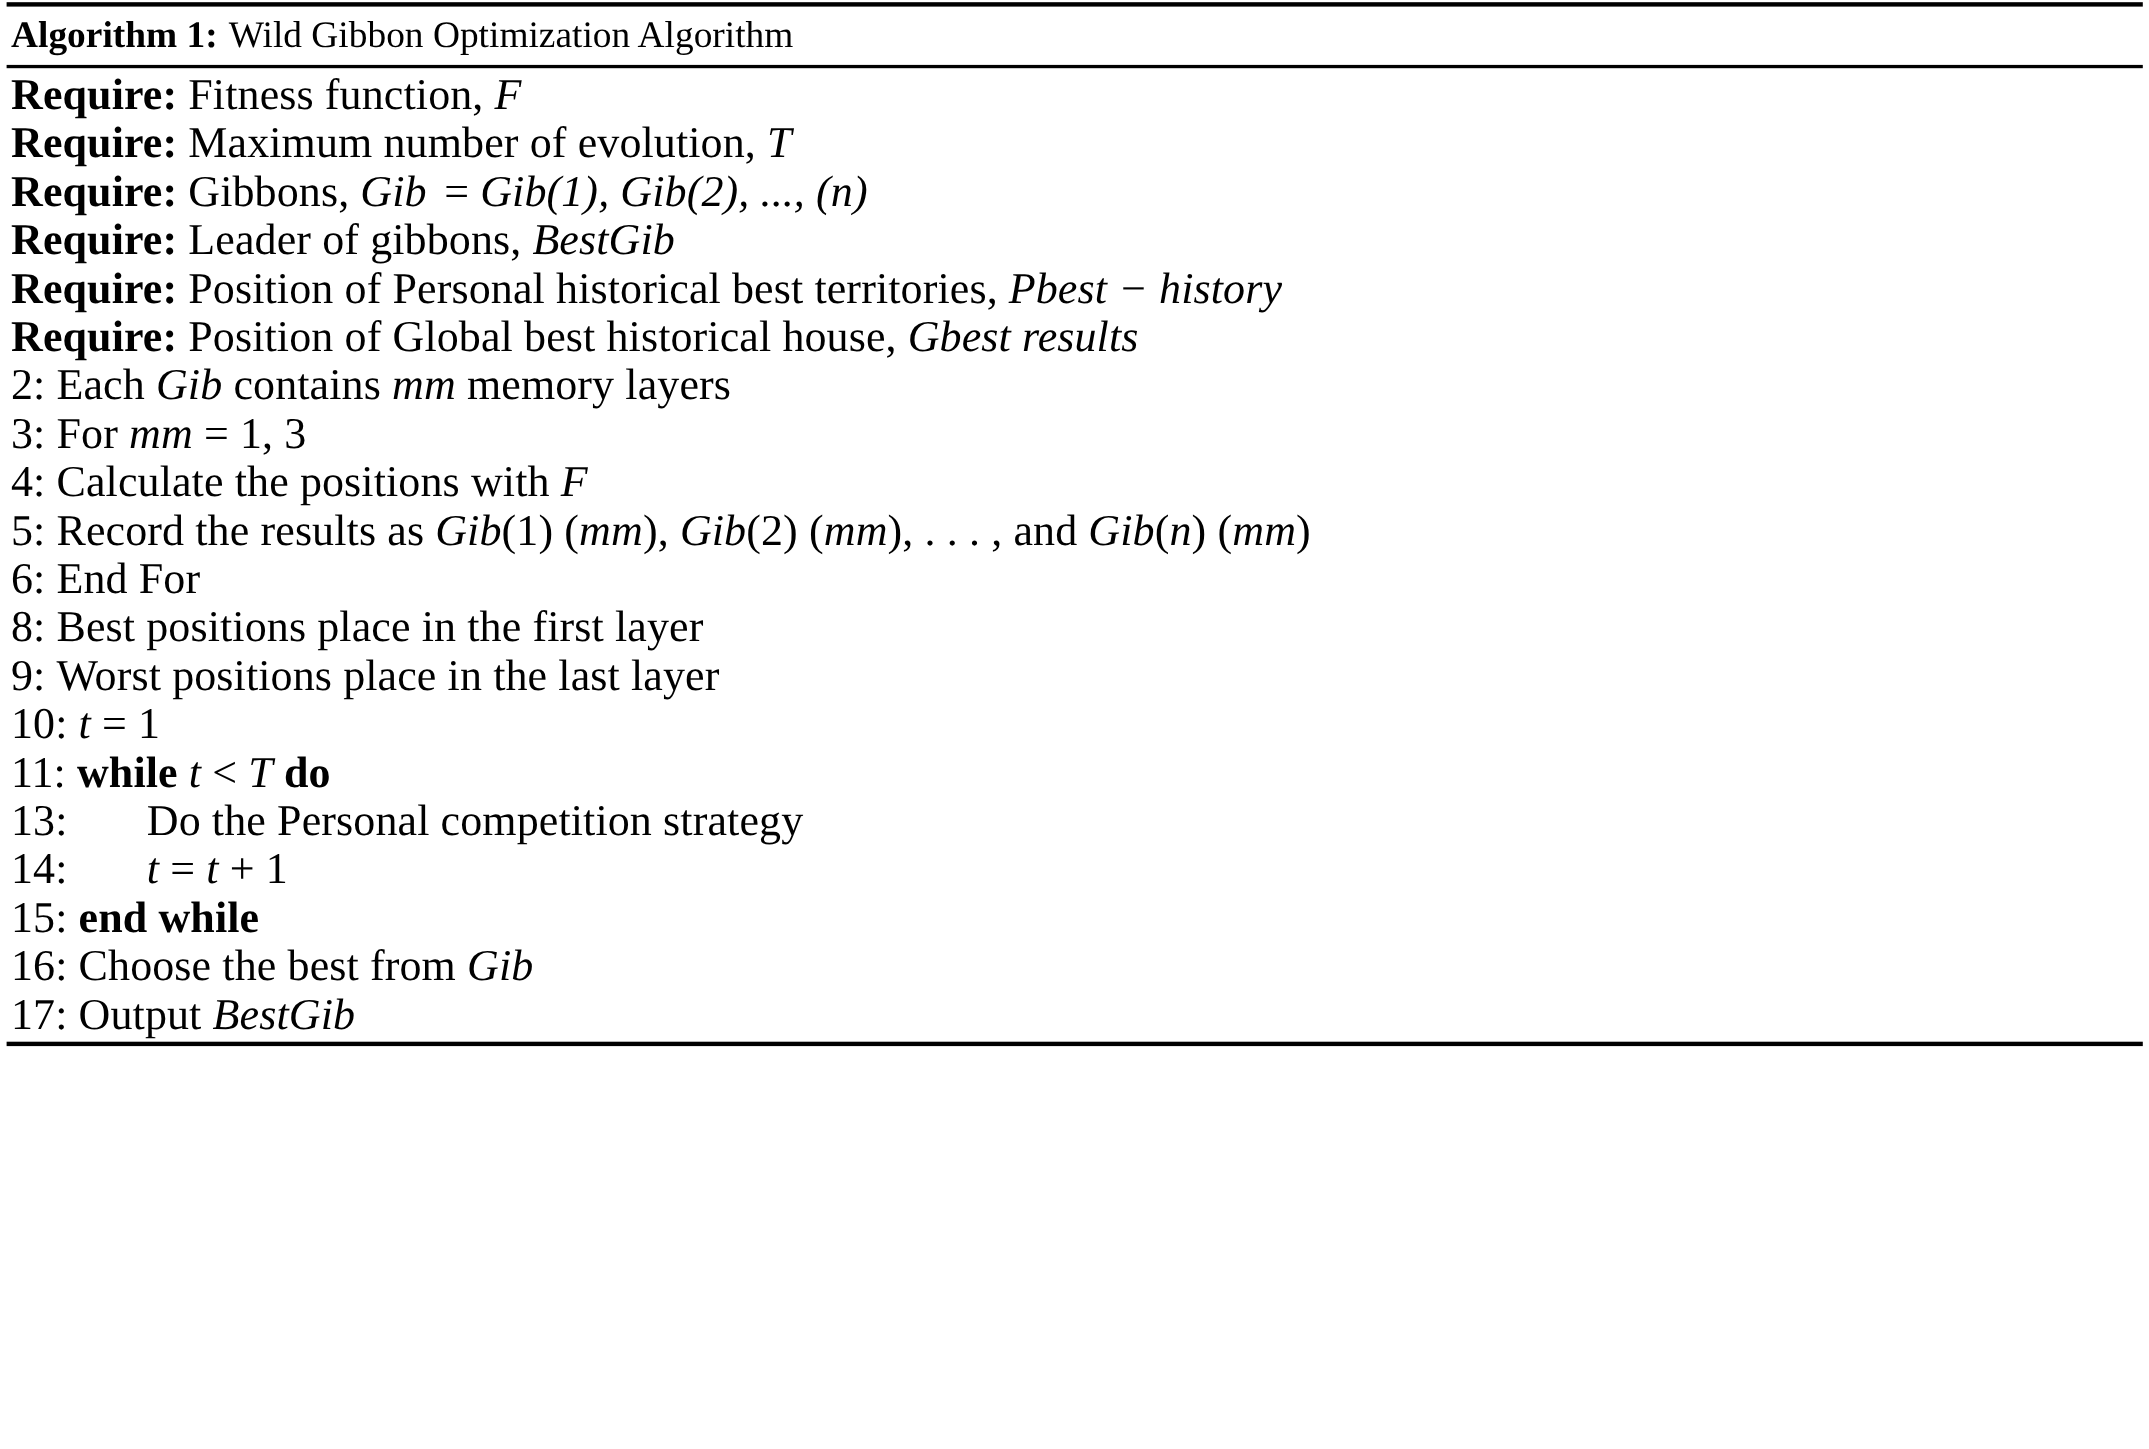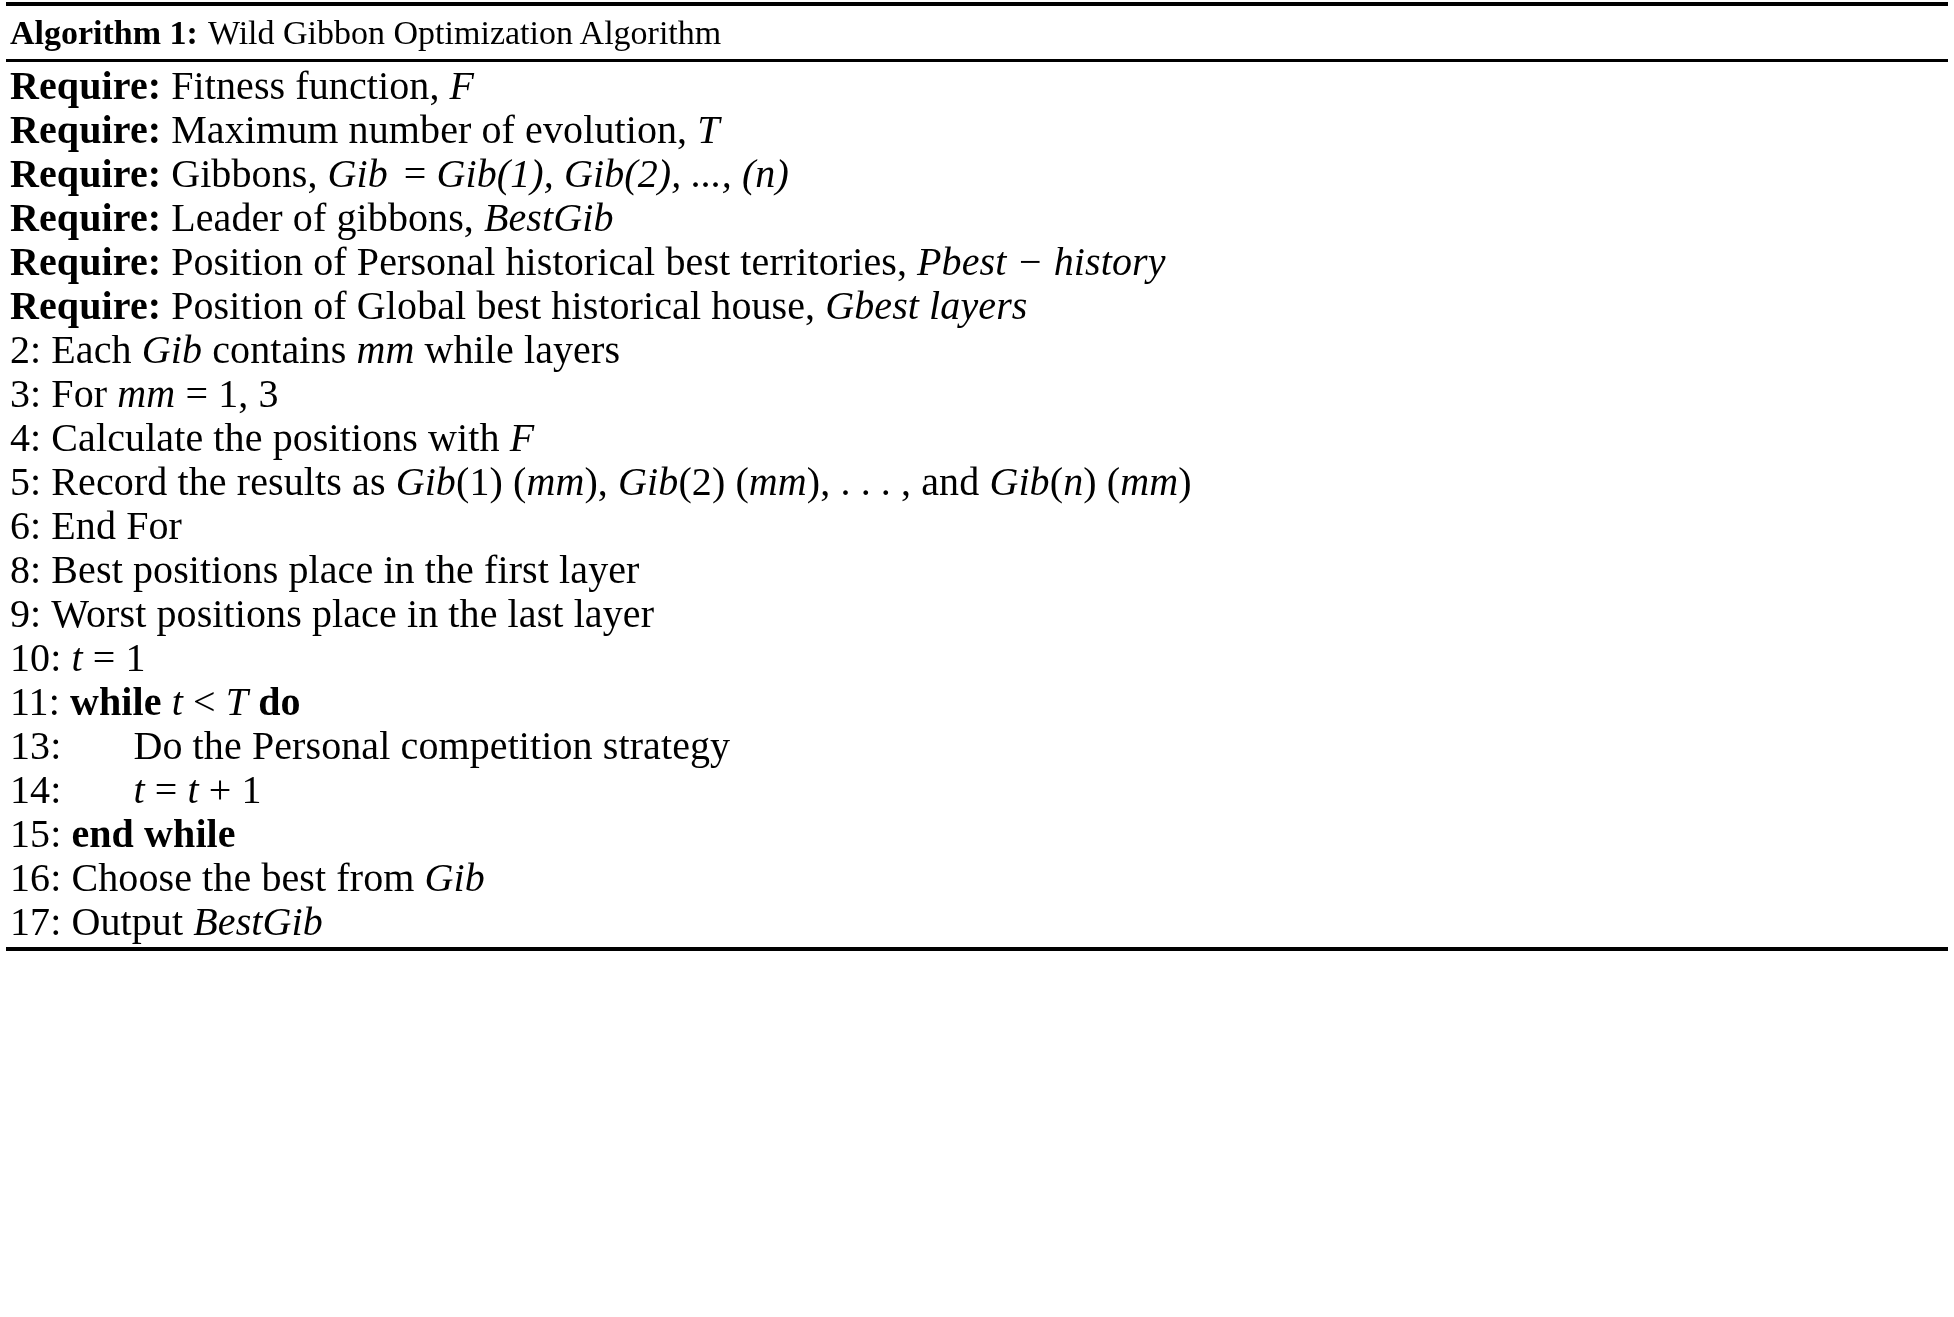--- a/index.html
+++ b/index.html
@@ -77,24 +77,24 @@
 
   <div class="rule rule-mid"></div>
 
   <div class="body-lines">
     <div id="requires-container">
         <div class="line"><span class="req">Require:</span><span class="sp"></span><span>Fitness function,</span><span class="sp"></span><span class="it">F</span></div>
         <div class="line"><span class="req">Require:</span><span class="sp"></span><span>Maximum number of evolution,</span><span class="sp"></span><span class="it">T</span></div>
         <div class="line"><span class="req">Require:</span><span class="sp"></span><span>Gibbons,</span><span class="sp"></span><span class="it">Gib</span><span class="sp-wide"></span><span>=</span><span class="sp"></span><span class="it">Gib(1), Gib(2), ..., (n)</span></div>
         <div class="line"><span class="req">Require:</span><span class="sp"></span><span>Leader of gibbons,</span><span class="sp"></span><span class="it">BestGib</span></div>
         <div class="line"><span class="req">Require:</span><span class="sp"></span><span>Position of Personal historical best territories,</span><span class="sp"></span><span class="it">Pbest − history</span></div>
-        <div class="line"><span class="req">Require:</span><span class="sp"></span><span>Position of Global best historical house,</span><span class="sp"></span><span class="it">Gbest layers</span></div>
+        <div class="line"><span class="req">Require:</span><span class="sp"></span><span>Position of Global best historical house,</span><span class="sp"></span><span class="it">Gbest results</span></div>
       </div>
     <div id="steps-container">
-        <div class="line"><span class="num">2:</span><span class="sp"></span><span>Each </span><span class="it">Gib</span><span> contains </span><span class="it">mm</span><span> while layers</span></div>
+        <div class="line"><span class="num">2:</span><span class="sp"></span><span>Each </span><span class="it">Gib</span><span> contains </span><span class="it">mm</span><span> memory layers</span></div>
         <div class="line"><span class="num">3:</span><span class="sp"></span><span>For </span><span class="it">mm</span><span> = 1, 3</span></div>
         <div class="line"><span class="num">4:</span><span class="sp"></span><span>Calculate the positions with </span><span class="it">F</span></div>
         <div class="line"><span class="num">5:</span><span class="sp"></span><span>Record the results as </span><span class="it">Gib</span><span>(1)</span><span>  (</span><span class="it">mm</span><span>),  </span><span class="it">Gib</span><span>(2) (</span><span class="it">mm</span><span>), . . . ,  and </span><span class="it">Gib</span><span>(</span><span class="it">n</span><span>)  (</span><span class="it">mm</span><span>)</span></div>
         <div class="line"><span class="num">6:</span><span class="sp"></span><span>End For</span></div>
         <div class="line"><span class="num">8:</span><span class="sp"></span><span>Best positions place in the first layer</span></div>
         <div class="line"><span class="num">9:</span><span class="sp"></span><span>Worst positions place in the last layer</span></div>
         <div class="line"><span class="num">10:</span><span class="sp"></span><span class="it">t</span><span> = 1</span></div>
         <div class="line"><span class="num">11:</span><span class="sp"></span><span class="bd">while</span><span>  </span><span class="it">t</span><span>  &lt;  </span><span class="it">T</span><span>  </span><span class="bd">do</span></div>
         <div class="line"><span class="num">13:</span><span class="sp"></span><span class="indent1"></span><span>Do the Personal competition strategy</span></div>
         <div class="line"><span class="num">14:</span><span class="sp"></span><span class="indent1"></span><span class="it">t</span><span> = </span><span class="it">t</span><span>  + 1</span></div>

